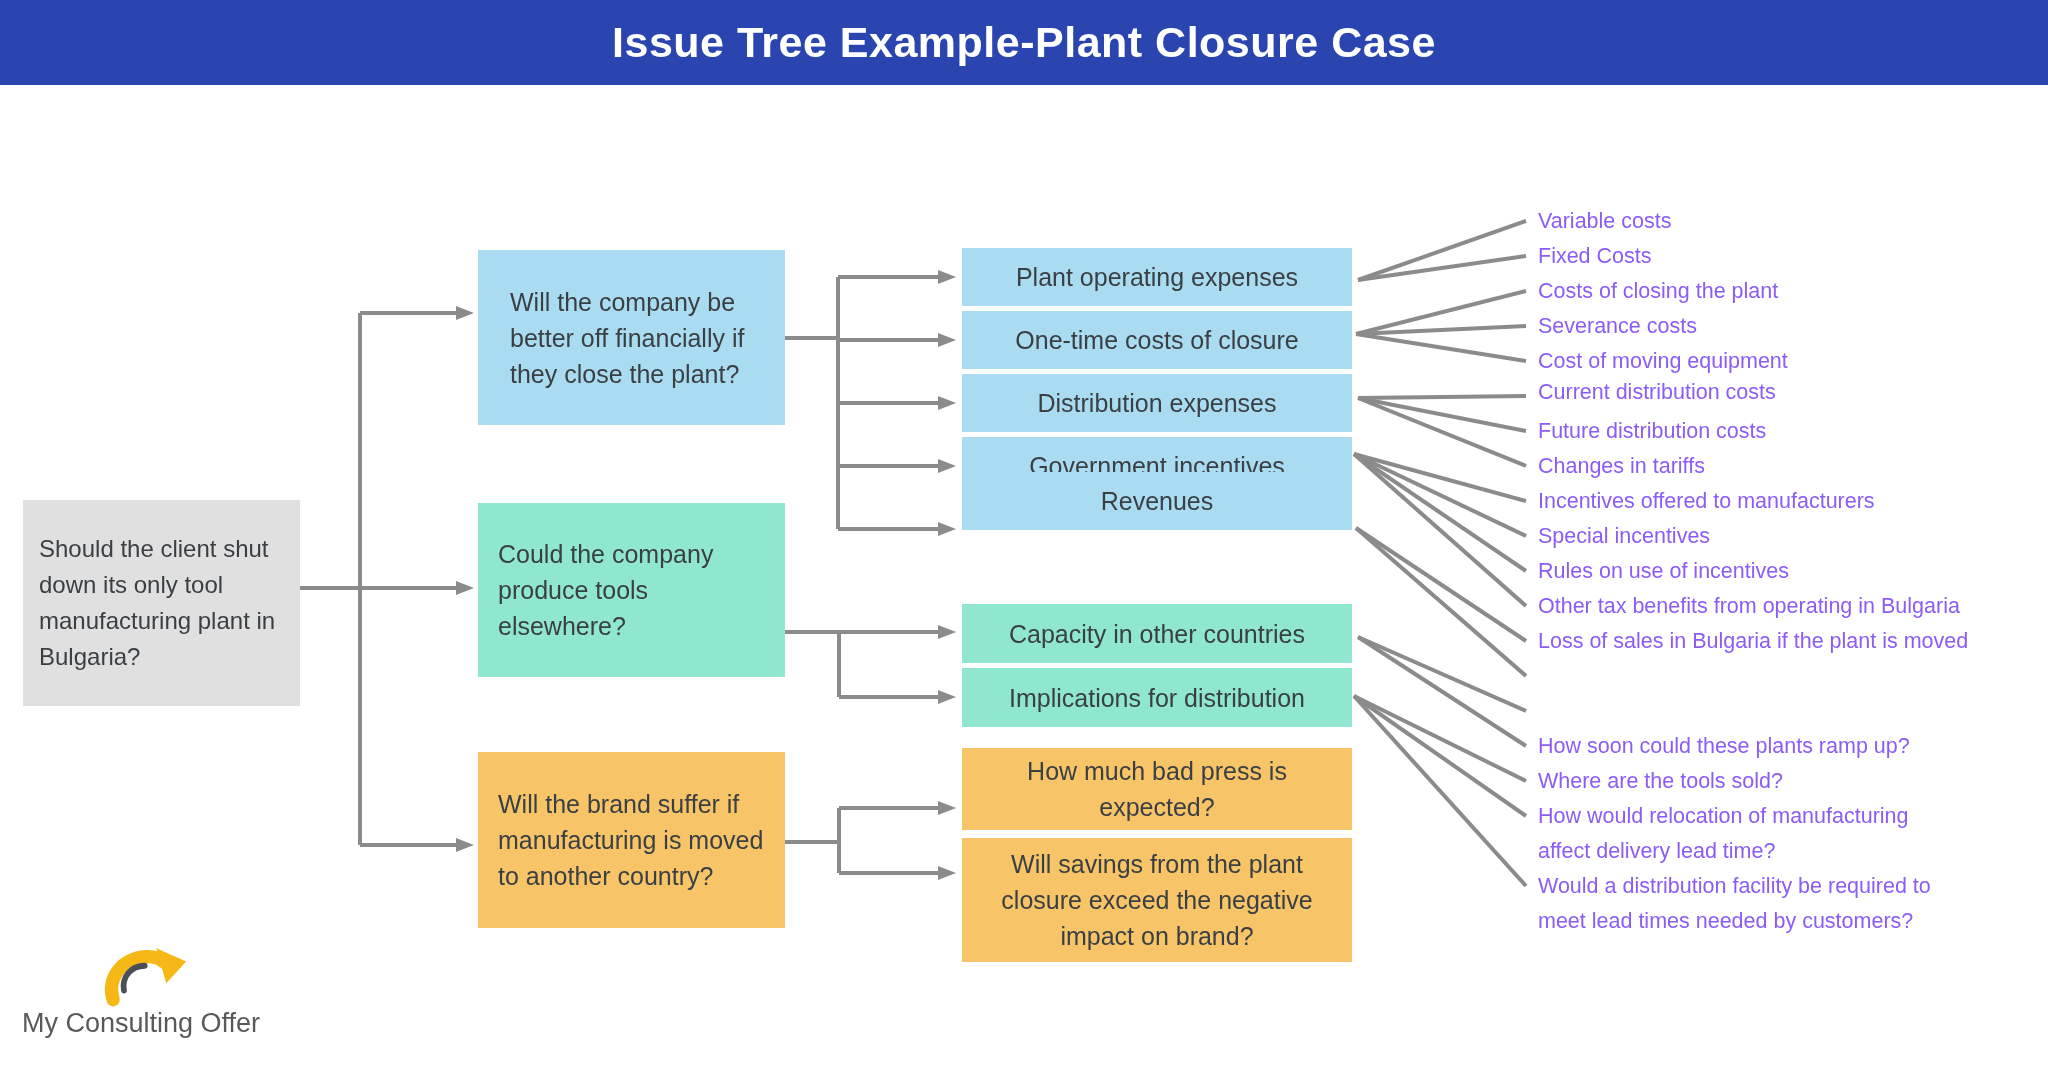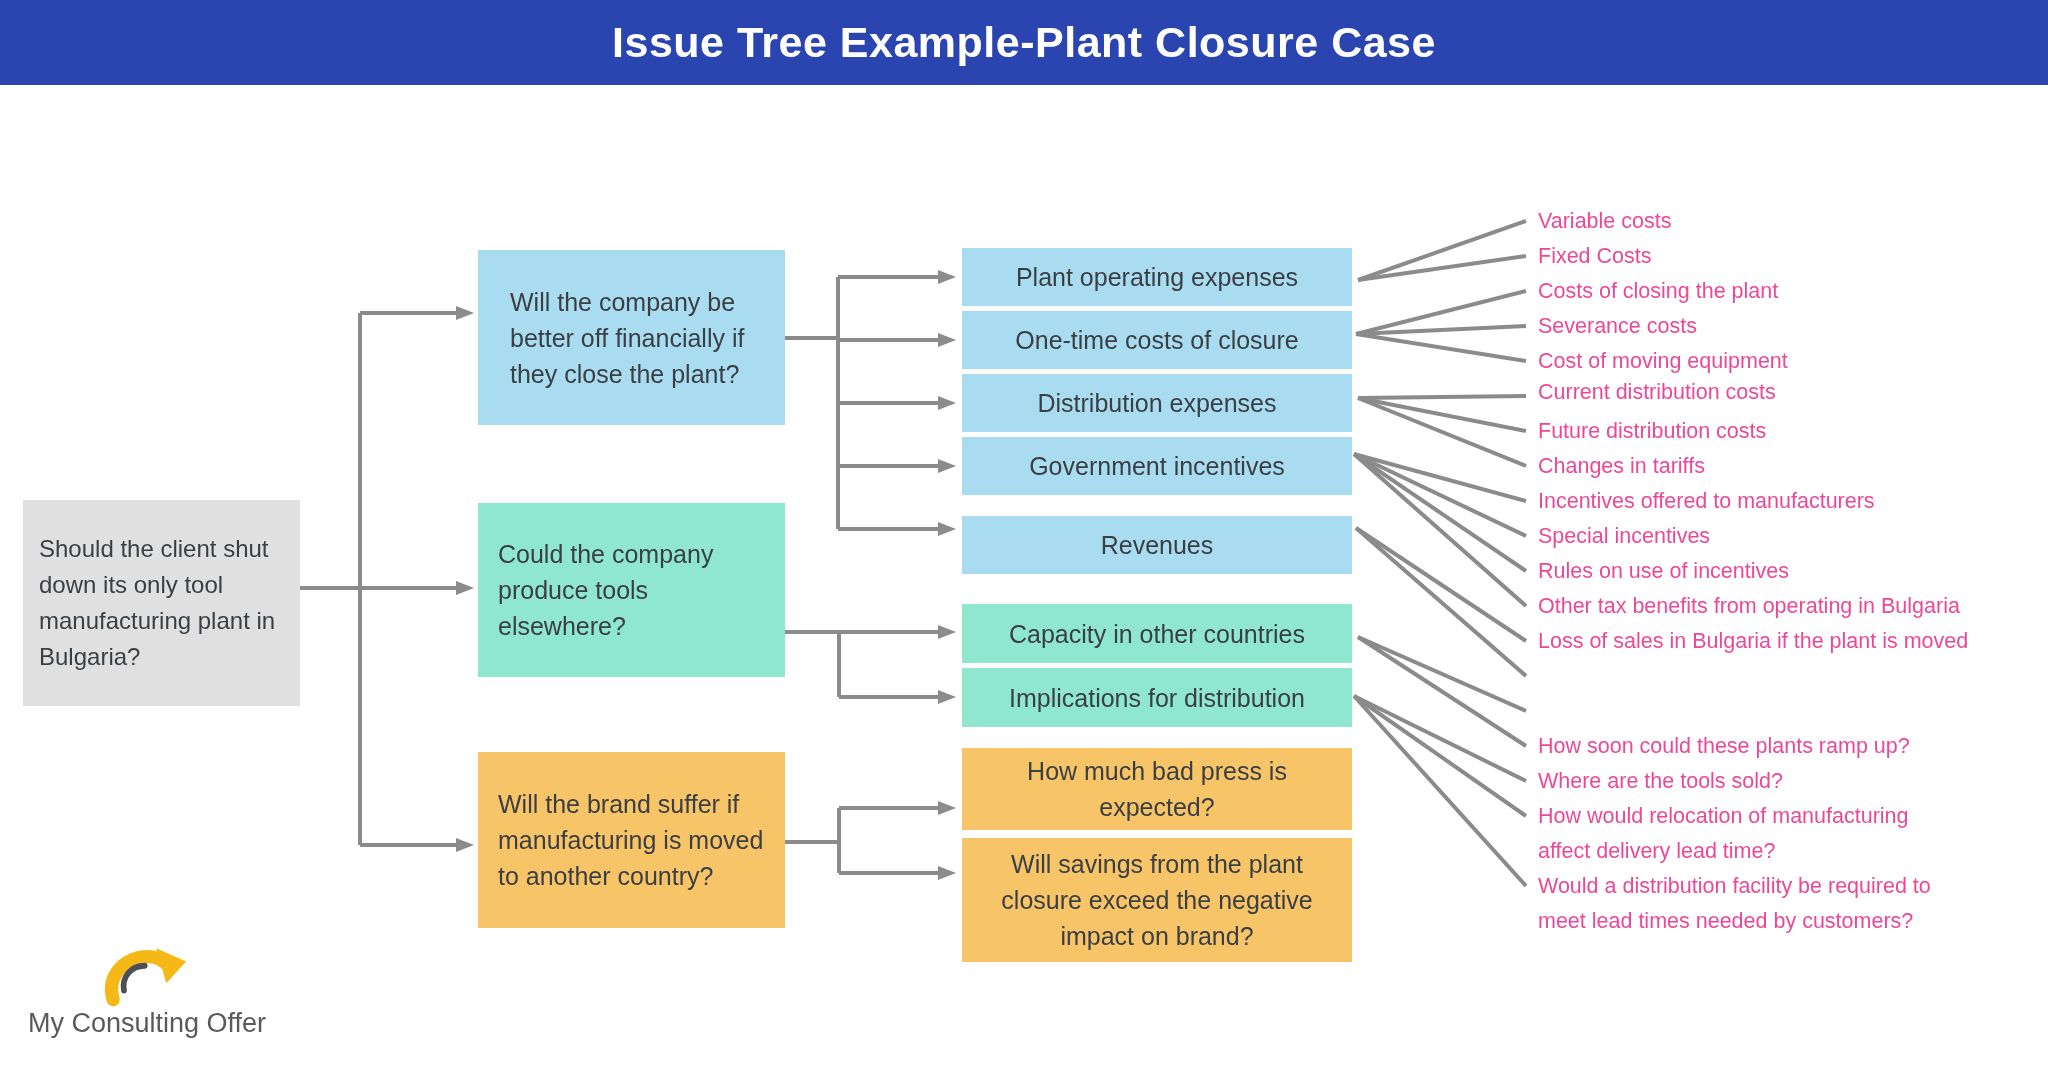--- a/index.html
+++ b/index.html
@@ -29,30 +29,30 @@
   .lvl2.teal{top:503px;height:174px;background:#8fe7cf;}
   .lvl2.orange{top:752px;height:176px;background:#f8c468;}
   .lvl3{
     left:962px;width:390px;justify-content:center;text-align:center;
     font-size:25px;line-height:36px;padding:4px 10px;
   }
   .lvl3.blue{background:#a9dcf1;}
   .lvl3.teal{background:#8fe7cf;}
   .lvl3.orange{background:#f8c468;}
   .leaf{
-    position:absolute;left:1538px;width:490px;color:#ec4899;
+    position:absolute;left:1538px;width:490px;color:#8b5cf6;
     font-size:21.5px;line-height:35px;text-align:left;
   }
   .leaf span{display:block;}
   svg.wires{position:absolute;left:0;top:0;}
   .wire{stroke:#8b8b8b;stroke-width:4;fill:none;}
   .fan{stroke:#8b8b8b;stroke-width:4;fill:none;}
   .logo-text{
     position:absolute;left:22px;top:1008px;width:250px;
-    color:#58595b;font-size:27px;text-align:center;
+    color:#58595b;font-size:27px;
   }
   .logo-icon{position:absolute;left:98px;top:945px;}
 </style>
 </head>
 <body>
 
 <div id="canvas">
 
   <div class="header">
     <div class="title">Issue Tree Example-Plant Closure Case</div>
@@ -145,21 +145,21 @@
   </div>
   <div class="box lvl3 blue" style="top:311px;height:58px;">
     <span>One-time costs of closure</span>
   </div>
   <div class="box lvl3 blue" style="top:374px;height:58px;">
     <span>Distribution expenses</span>
   </div>
   <div class="box lvl3 blue" style="top:437px;height:58px;">
     <span>Government incentives</span>
   </div>
-  <div class="box lvl3 blue" style="top:516px;height:58px;">
+  <div class="box lvl3 blue" style="top:472px;height:58px;">
     <span>Revenues</span>
   </div>
   <div class="box lvl3 teal" style="top:604px;height:59px;">
     <span>Capacity in other countries</span>
   </div>
   <div class="box lvl3 teal" style="top:668px;height:59px;">
     <span>Implications for distribution</span>
   </div>
   <div class="box lvl3 orange" style="top:748px;height:82px;">
     <span>How much bad press is expected?</span>

